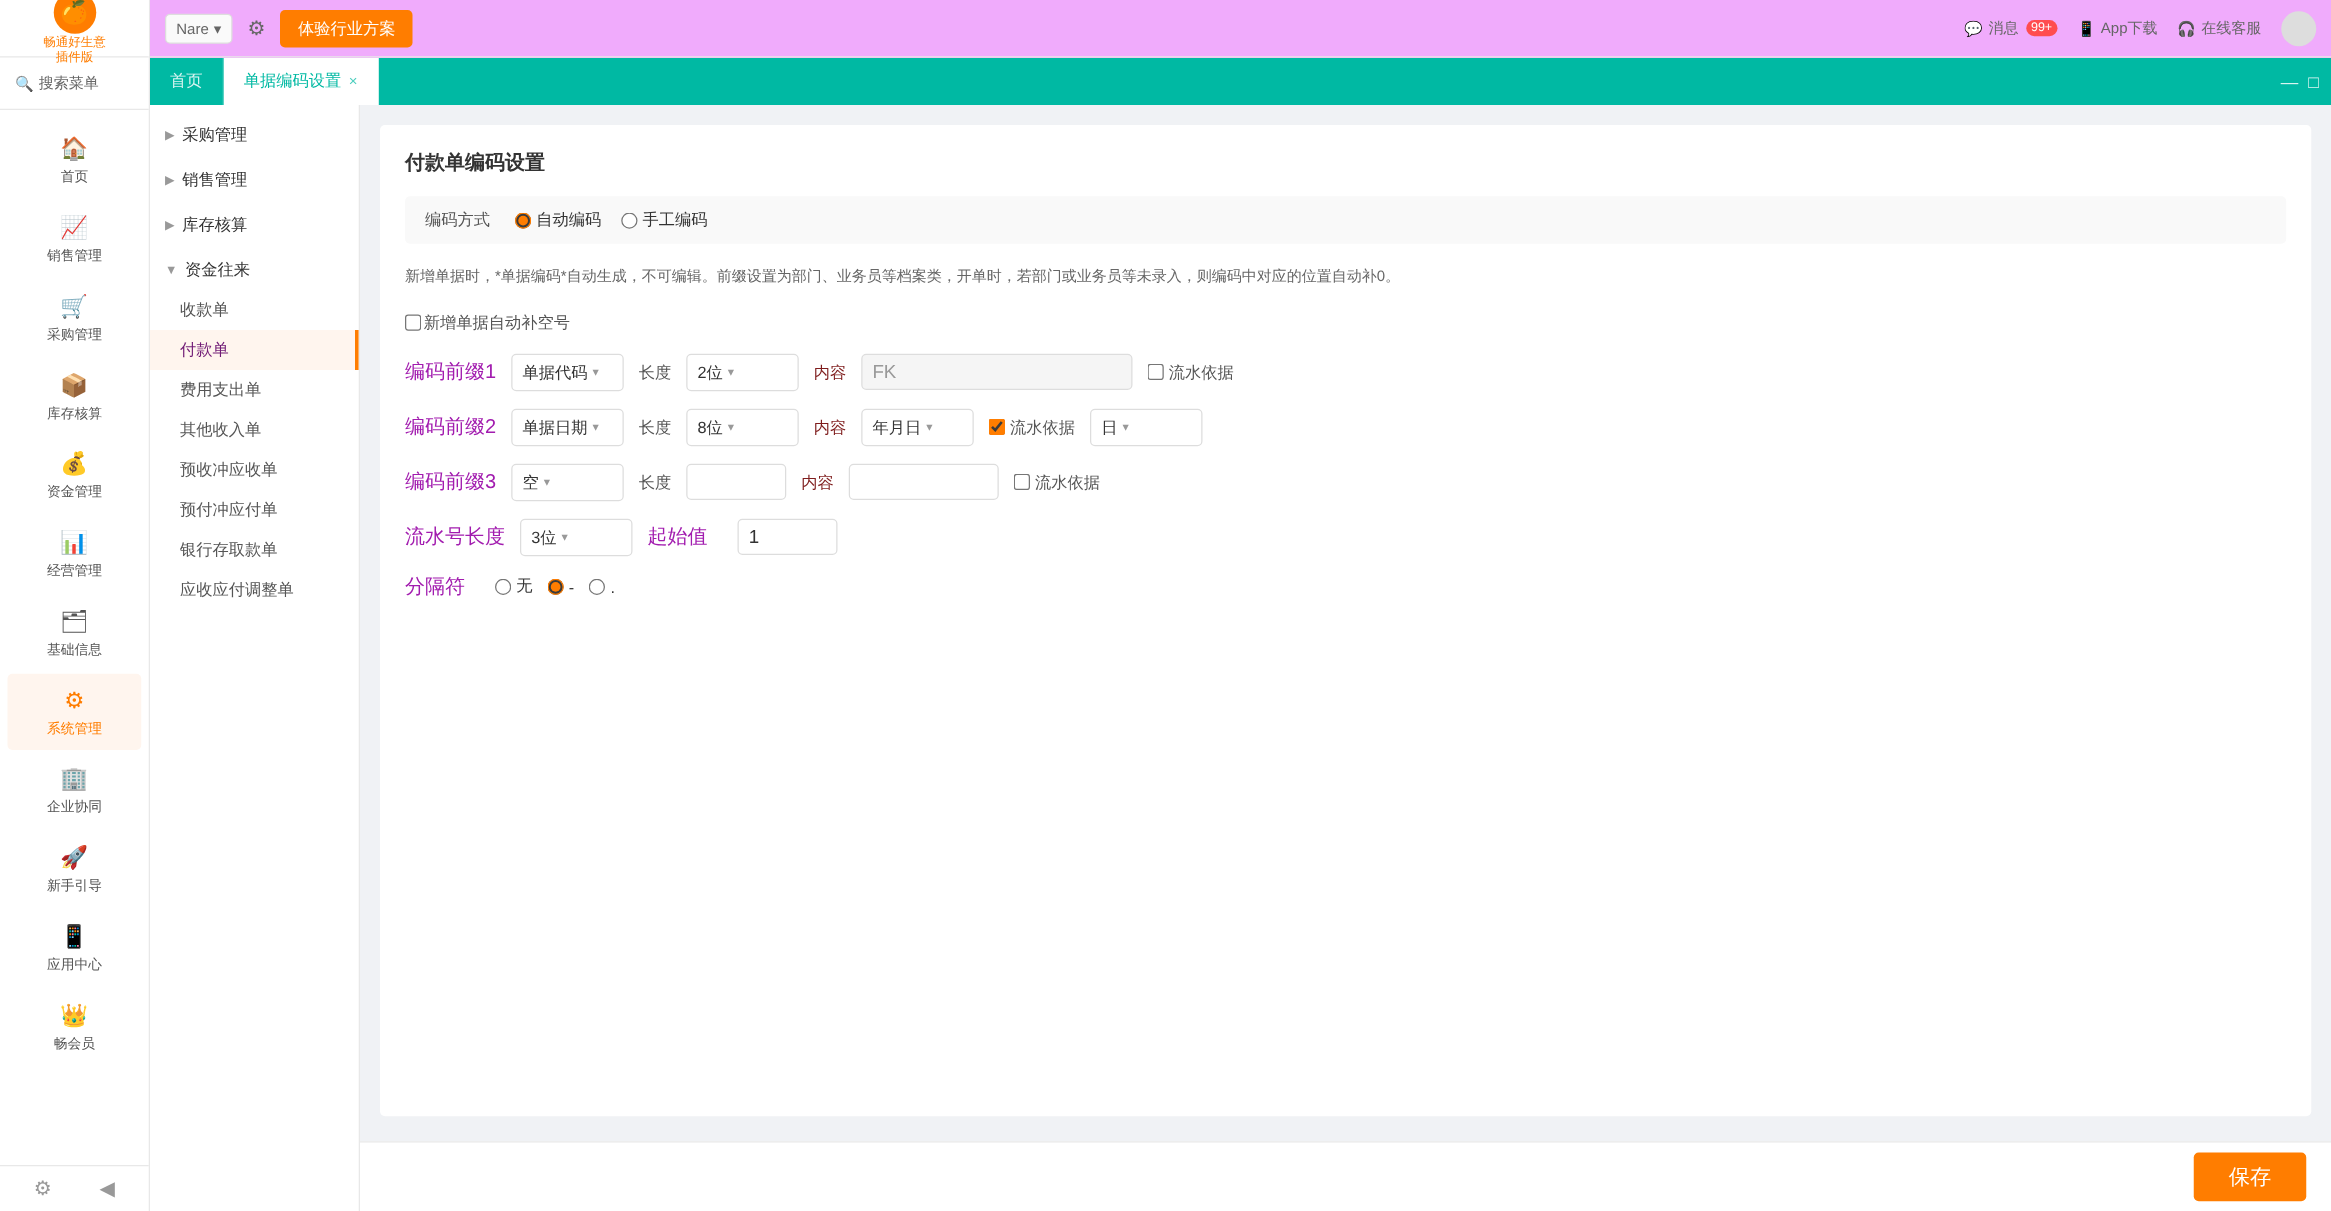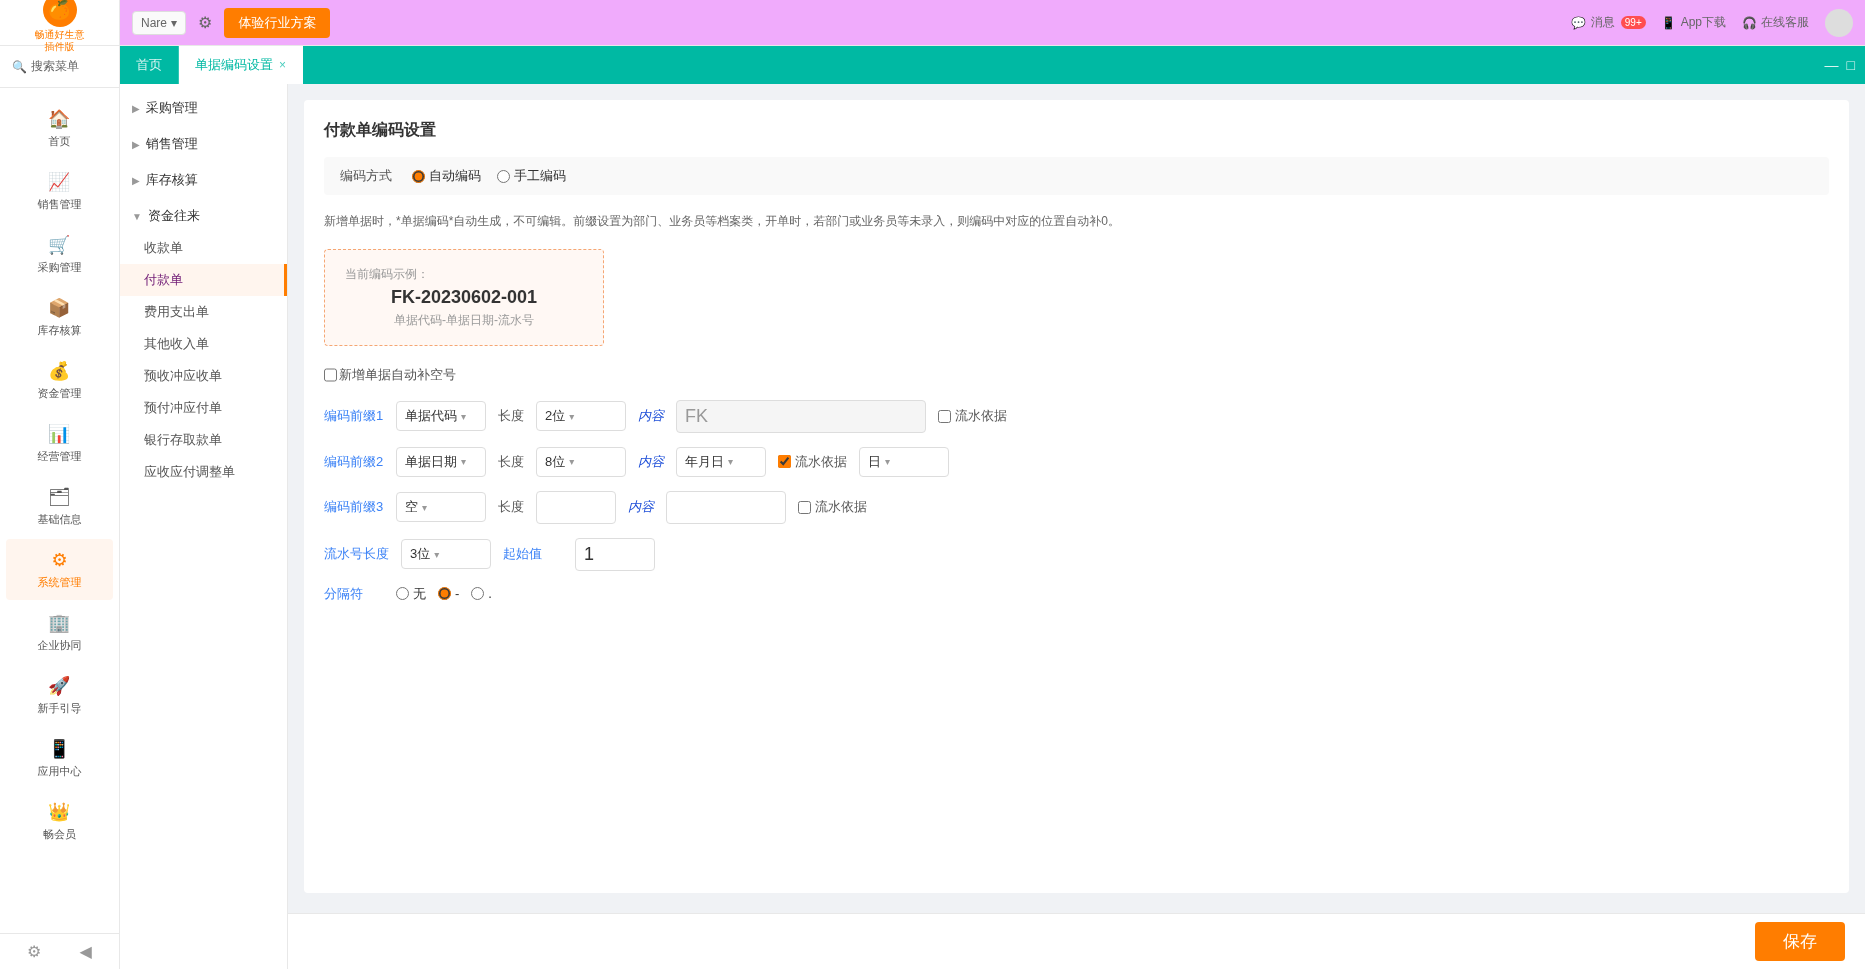--- a/index.html
+++ b/index.html
@@ -294,47 +294,47 @@
     .checkbox-row input[type="checkbox"] { accent-color: #ff7d00; }
 
     
     .form-row {
       display: flex;
       align-items: center;
       gap: 12px;
       margin-bottom: 14px;
       flex-wrap: wrap;
     }
-    .form-label { color: #3b82f6; font-size: 13px; min-width: 60px; }
+    .form-label { color: #a21caf; font-size: 16px; min-width: 60px; }
     .form-select {
       border: 1px solid #ddd;
       border-radius: 4px;
       padding: 5px 8px;
       font-size: 13px;
       background: #fff;
       color: #333;
       cursor: pointer;
       display: flex;
       align-items: center;
       gap: 4px;
       min-width: 90px;
     }
     .form-select .chevron { color: #999; font-size: 10px; }
     .form-input {
       border: 1px solid #ddd;
       border-radius: 4px;
       padding: 5px 8px;
-      font-size: 18px;
+      font-size: 15px;
       background: #fff;
       color: #333;
       min-width: 60px;
     }
     .form-input.readonly { background: #f5f5f5; color: #999; }
     .length-label { color: #555; font-size: 13px; }
-    .content-label { color: #1d4ed8; font-size: 13px; font-style: italic; }
+    .content-label { color: #7f1d1d; font-size: 13px; }
 
     .checkbox-inline {
       display: flex;
       align-items: center;
       gap: 4px;
       font-size: 13px;
       color: #555;
       cursor: pointer;
     }
     .checkbox-inline input { accent-color: #ff7d00; }
@@ -557,27 +557,20 @@
           <input type="radio" name="encoding" style="">
           <span>手工编码</span>
         </label>
       </div>
     </div>
 
     
     <div class="info-text">新增单据时，*单据编码*自动生成，不可编辑。前缀设置为部门、业务员等档案类，开单时，若部门或业务员等未录入，则编码中对应的位置自动补0。</div>
 
     
-    <div class="preview-box">
-      <div style="font-size:12px;color:#999;margin-bottom:4px;">
-        <span>当前编码示例：</span>
-      </div>
-      <div class="preview-code">FK-20230602-001</div>
-      <div class="preview-desc">单据代码-单据日期-流水号</div>
-    </div>
 
     
     <div class="checkbox-row">
       <input type="checkbox" style="">
       <span>新增单据自动补空号</span>
     </div>
 
     
     <div class="form-row">
       <span class="form-label">编码前缀1</span>

